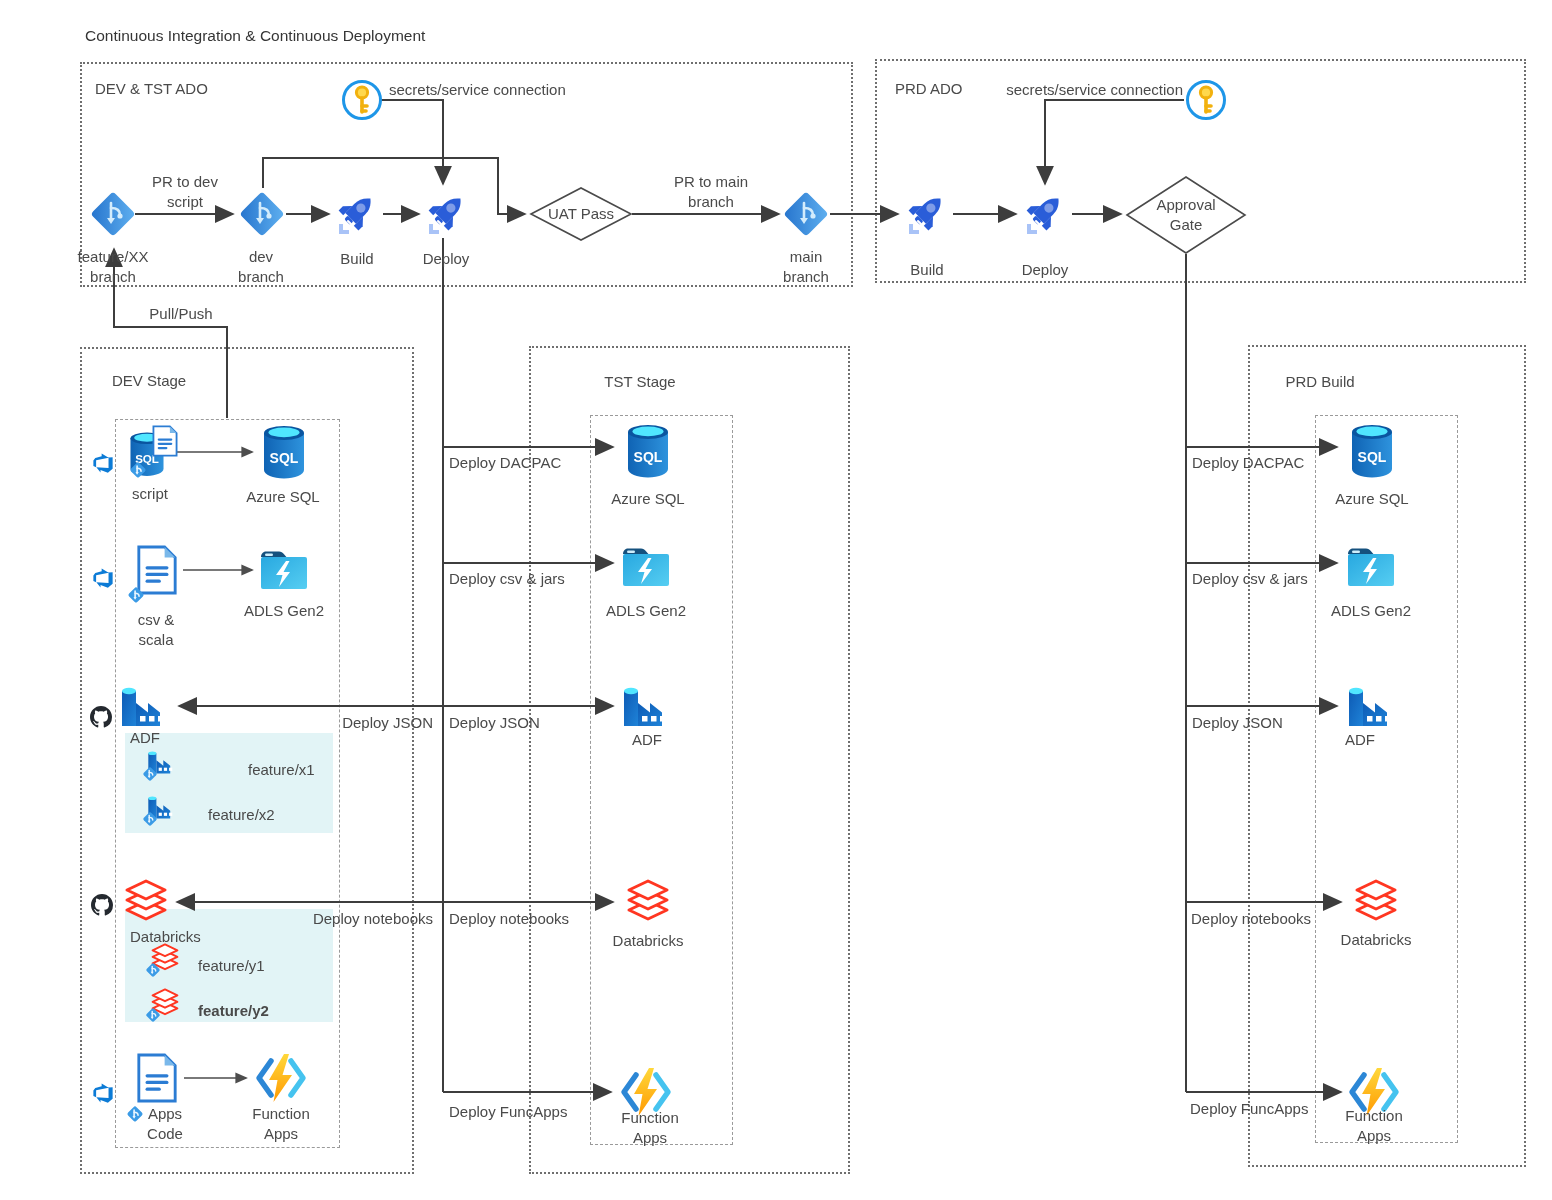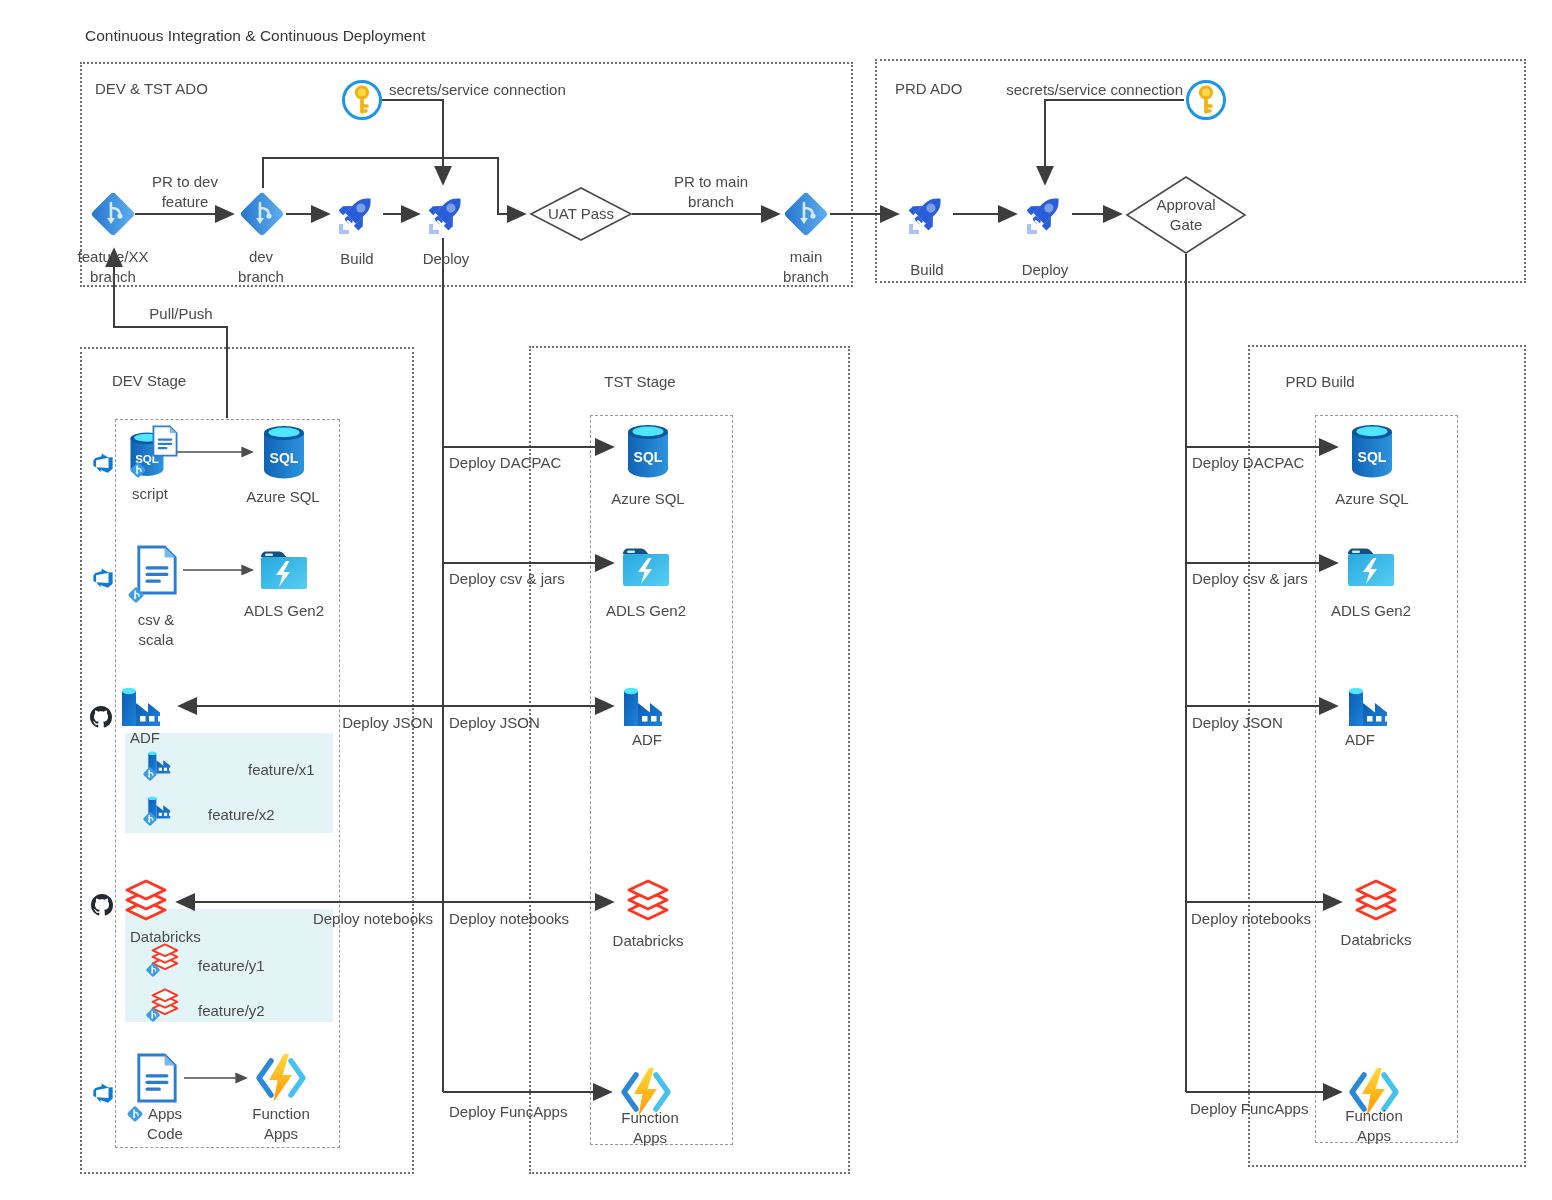--- a/index.html
+++ b/index.html
@@ -347,21 +347,21 @@
     </svg>
   <svg class="ic" style="left:1348px;top:1066px" width="52" height="52">
       <use href="#sym-func"></use>
     </svg>
 
   <div class="lbl" style="left:95px;top:79px;">DEV &amp; TST ADO</div>
   <div class="lbl" style="left:389px;top:80px;">secrets/service connection</div>
   <div class="lbl ctr" style="left:113px;top:247px;">feature/XX
 branch</div>
   <div class="lbl ctr" style="left:185px;top:172px;">PR to dev
-feature</div>
+script</div>
   <div class="lbl ctr" style="left:261px;top:247px;">dev
 branch</div>
   <div class="lbl ctr" style="left:357px;top:249px;">Build</div>
   <div class="lbl ctr" style="left:446px;top:249px;">Deploy</div>
   <div class="lbl ctr" style="left:581px;top:204px;">UAT Pass</div>
   <div class="lbl ctr" style="left:711px;top:172px;">PR to main
 branch</div>
   <div class="lbl ctr" style="left:806px;top:247px;">main
 branch</div>
 
@@ -377,21 +377,21 @@
   <div class="lbl ctr" style="left:150px;top:484px;">script</div>
   <div class="lbl ctr" style="left:283px;top:487px;">Azure SQL</div>
   <div class="lbl ctr" style="left:156px;top:592px;margin-top:18px;">csv &amp;
 scala</div>
   <div class="lbl ctr" style="left:284px;top:601px;">ADLS Gen2</div>
   <div class="lbl" style="left:130px;top:728px;">ADF</div>
   <div class="lbl" style="left:208px;top:760px;margin-left:40px;">feature/x1</div>
   <div class="lbl" style="left:208px;top:805px;">feature/x2</div>
   <div class="lbl" style="left:130px;top:927px;">Databricks</div>
   <div class="lbl" style="left:198px;top:956px;">feature/y1</div>
-  <div class="lbl" style="left:198px;top:1001px;">feature/y2</div>
+  <div class="lbl" style="left:198px;top:1001px;font-weight:bold;">feature/y2</div>
   <div class="lbl ctr" style="left:165px;top:1104px;">Apps
 Code</div>
   <div class="lbl ctr" style="left:281px;top:1104px;">Function
 Apps</div>
 
   <div class="lbl ctr" style="left:640px;top:372px;">TST Stage</div>
   <div class="lbl ctr" style="left:648px;top:489px;">Azure SQL</div>
   <div class="lbl ctr" style="left:646px;top:601px;">ADLS Gen2</div>
   <div class="lbl ctr" style="left:647px;top:730px;">ADF</div>
   <div class="lbl ctr" style="left:648px;top:931px;">Databricks</div>

